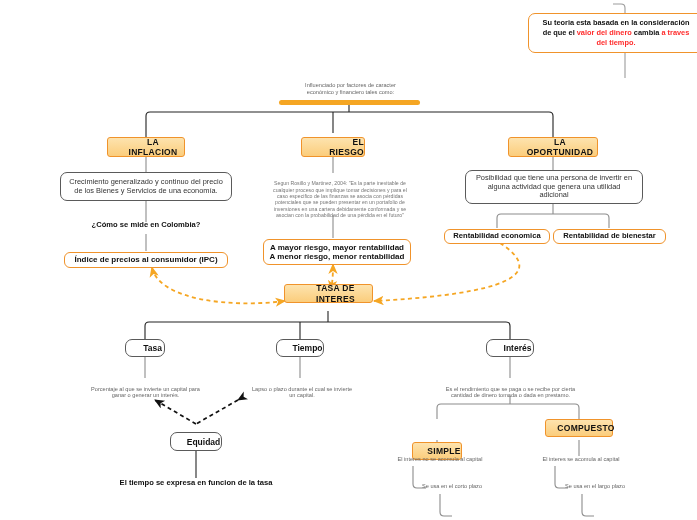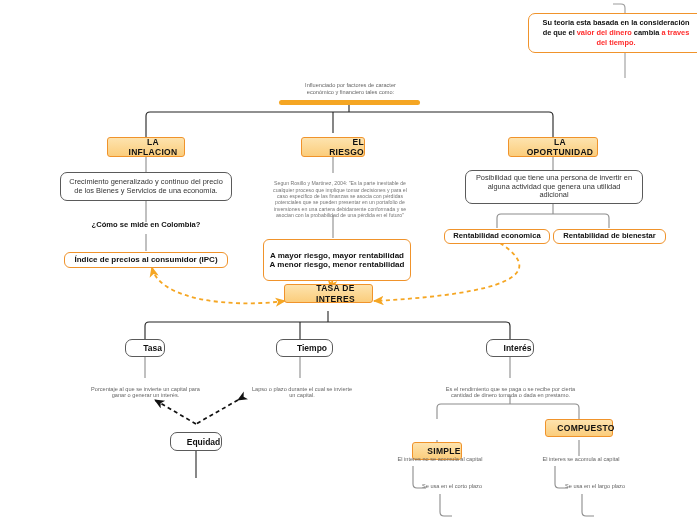--- a/index.html
+++ b/index.html
@@ -199,21 +199,21 @@
     <span>EL RIESGO</span>
   </div>
   <div class="node text-plain tiny" style="left:255px;top:174px;width:170px;height:42px;display:block;text-align:center;">
     <span>Segun Rosillo y Martinez, 2004: "Es la parte inevitable de
 cualquier proceso que implique tomar decisiones y para el
 caso especifico de las finanzas se asocia con pérdidas
 potenciales que se pueden presentar en un portafolio de
 inversiones en una cartera debidamente conformada y se
 asocian con la probabilidad de una pérdida en el futuro"</span>
   </div>
-  <div class="node box-orange" style="left:263px;top:239px;width:148px;height:42px;font-size:8px;">
+  <div class="node box-orange" style="left:263px;top:239px;width:148px;height:26px;font-size:8px;">
     <span>A mayor riesgo, mayor rentabilidad
 A menor riesgo, menor rentabilidad</span>
   </div>
 
   <div class="node box-dark" style="left:465px;top:170px;width:178px;height:34px;">
     <span>Posibilidad que tiene una persona de invertir en
 alguna actividad que genera una utilidad
 adicional</span>
   </div>
   <div class="node pill-orange" style="left:508px;top:137px;width:90px;height:20px;">
@@ -226,21 +226,21 @@
     <span>Rentabilidad de bienestar</span>
   </div>
 
   <div class="node pill-orange" style="left:284px;top:284px;width:89px;height:19px;">
     <span>TASA DE INTERES</span>
   </div>
 
   <div class="node box-dark bold" style="left:125px;top:339px;width:40px;height:18px;">
     <span>Tasa</span>
   </div>
-  <div class="node box-dark bold" style="left:276px;top:339px;width:57px;height:18px;">
+  <div class="node box-dark bold" style="left:276px;top:339px;width:48px;height:18px;">
     <span>Tiempo</span>
   </div>
   <div class="node box-dark bold" style="left:486px;top:339px;width:48px;height:18px;">
     <span>Interés</span>
   </div>
 
   <div class="node text-plain small" style="left:72px;top:379px;width:147px;height:18px;display:block;text-align:center;">
     <span>Porcentaje al que se invierte un capital para
 ganar o generar un interés.</span>
   </div>
@@ -269,14 +269,17 @@
   <div class="node text-plain small" style="left:400px;top:483px;width:104px;height:10px;">
     <span>Se usa en el corto plazo</span>
   </div>
   <div class="node text-plain small" style="left:543px;top:483px;width:104px;height:10px;">
     <span>Se usa en el largo plazo</span>
   </div>
 
   <div class="node box-dark bold" style="left:170px;top:432px;width:52px;height:19px;align-items:flex-end;">
     <span>Equidad</span>
   </div>
+  <div class="node text-plain bold" style="left:117px;top:479px;width:158px;height:12px;">
+    <span>El tiempo se expresa en funcion de la tasa</span>
+  </div>
 
 </div>
 
 </body></html>

